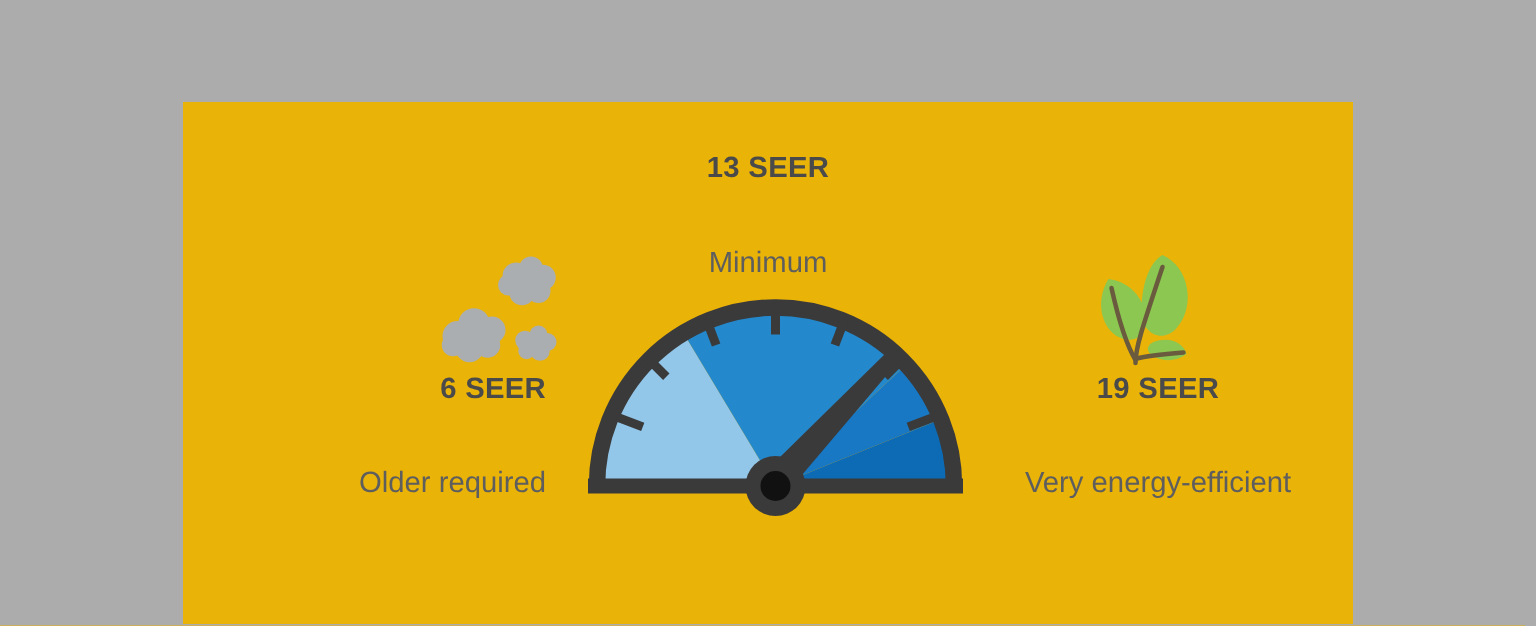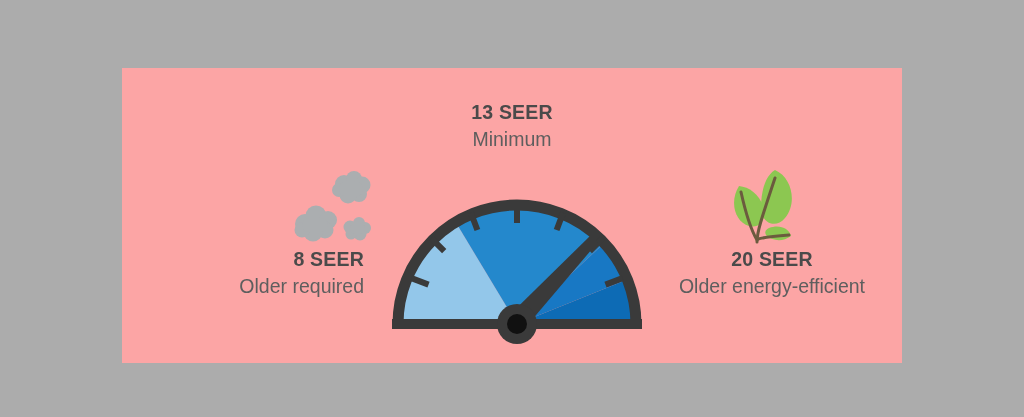--- a/index.html
+++ b/index.html
@@ -12,39 +12,40 @@
     background: #acacac;
     font-family: "Liberation Sans", sans-serif;
     overflow: hidden;
     position: relative;
   }
   #infographic-card {
     position: absolute;
     left: 122px;
     top: 68px;
     width: 780px;
-    height: 295px;
-    background: #fca5a5;
+    height: 348px;
+    background: #eab308;
   }
 
   
   .seer-value {
     font-weight: bold;
     font-size: 19.5px;
     color: #4a4a4a;
     letter-spacing: 0.2px;
     line-height: 27px;
     white-space: nowrap;
   }
   .seer-desc {
     font-weight: normal;
     font-size: 19.5px;
     color: #5e5e5e;
     line-height: 27px;
     white-space: nowrap;
+    margin-top: 36px;
   }
 
   
   #center-heading {
     position: absolute;
     left: 0;
     top: 31px;
     width: 780px;
     text-align: center;
   }
@@ -189,22 +190,22 @@
 
     <rect x="8" y="125" width="250" height="10" fill="#3a3a3a"></rect>
 
     <path d="M124.5 122 L207 41 L214 48 L141 134 Z" fill="#3a3a3a"></path>
 
     <circle cx="133" cy="130" r="20" fill="#3a3a3a"></circle>
     <circle cx="133" cy="130" r="10" fill="#111111"></circle>
   </svg>
 
   <div id="left-label">
-    <div class="seer-value">8 SEER</div>
+    <div class="seer-value">6 SEER</div>
     <div class="seer-desc">Older required</div>
   </div>
 
   <div id="right-label">
-    <div class="seer-value">20 SEER</div>
-    <div class="seer-desc">Older energy-efficient</div>
+    <div class="seer-value">19 SEER</div>
+    <div class="seer-desc">Very energy-efficient</div>
   </div>
 
 </div>
 
 </body></html>

